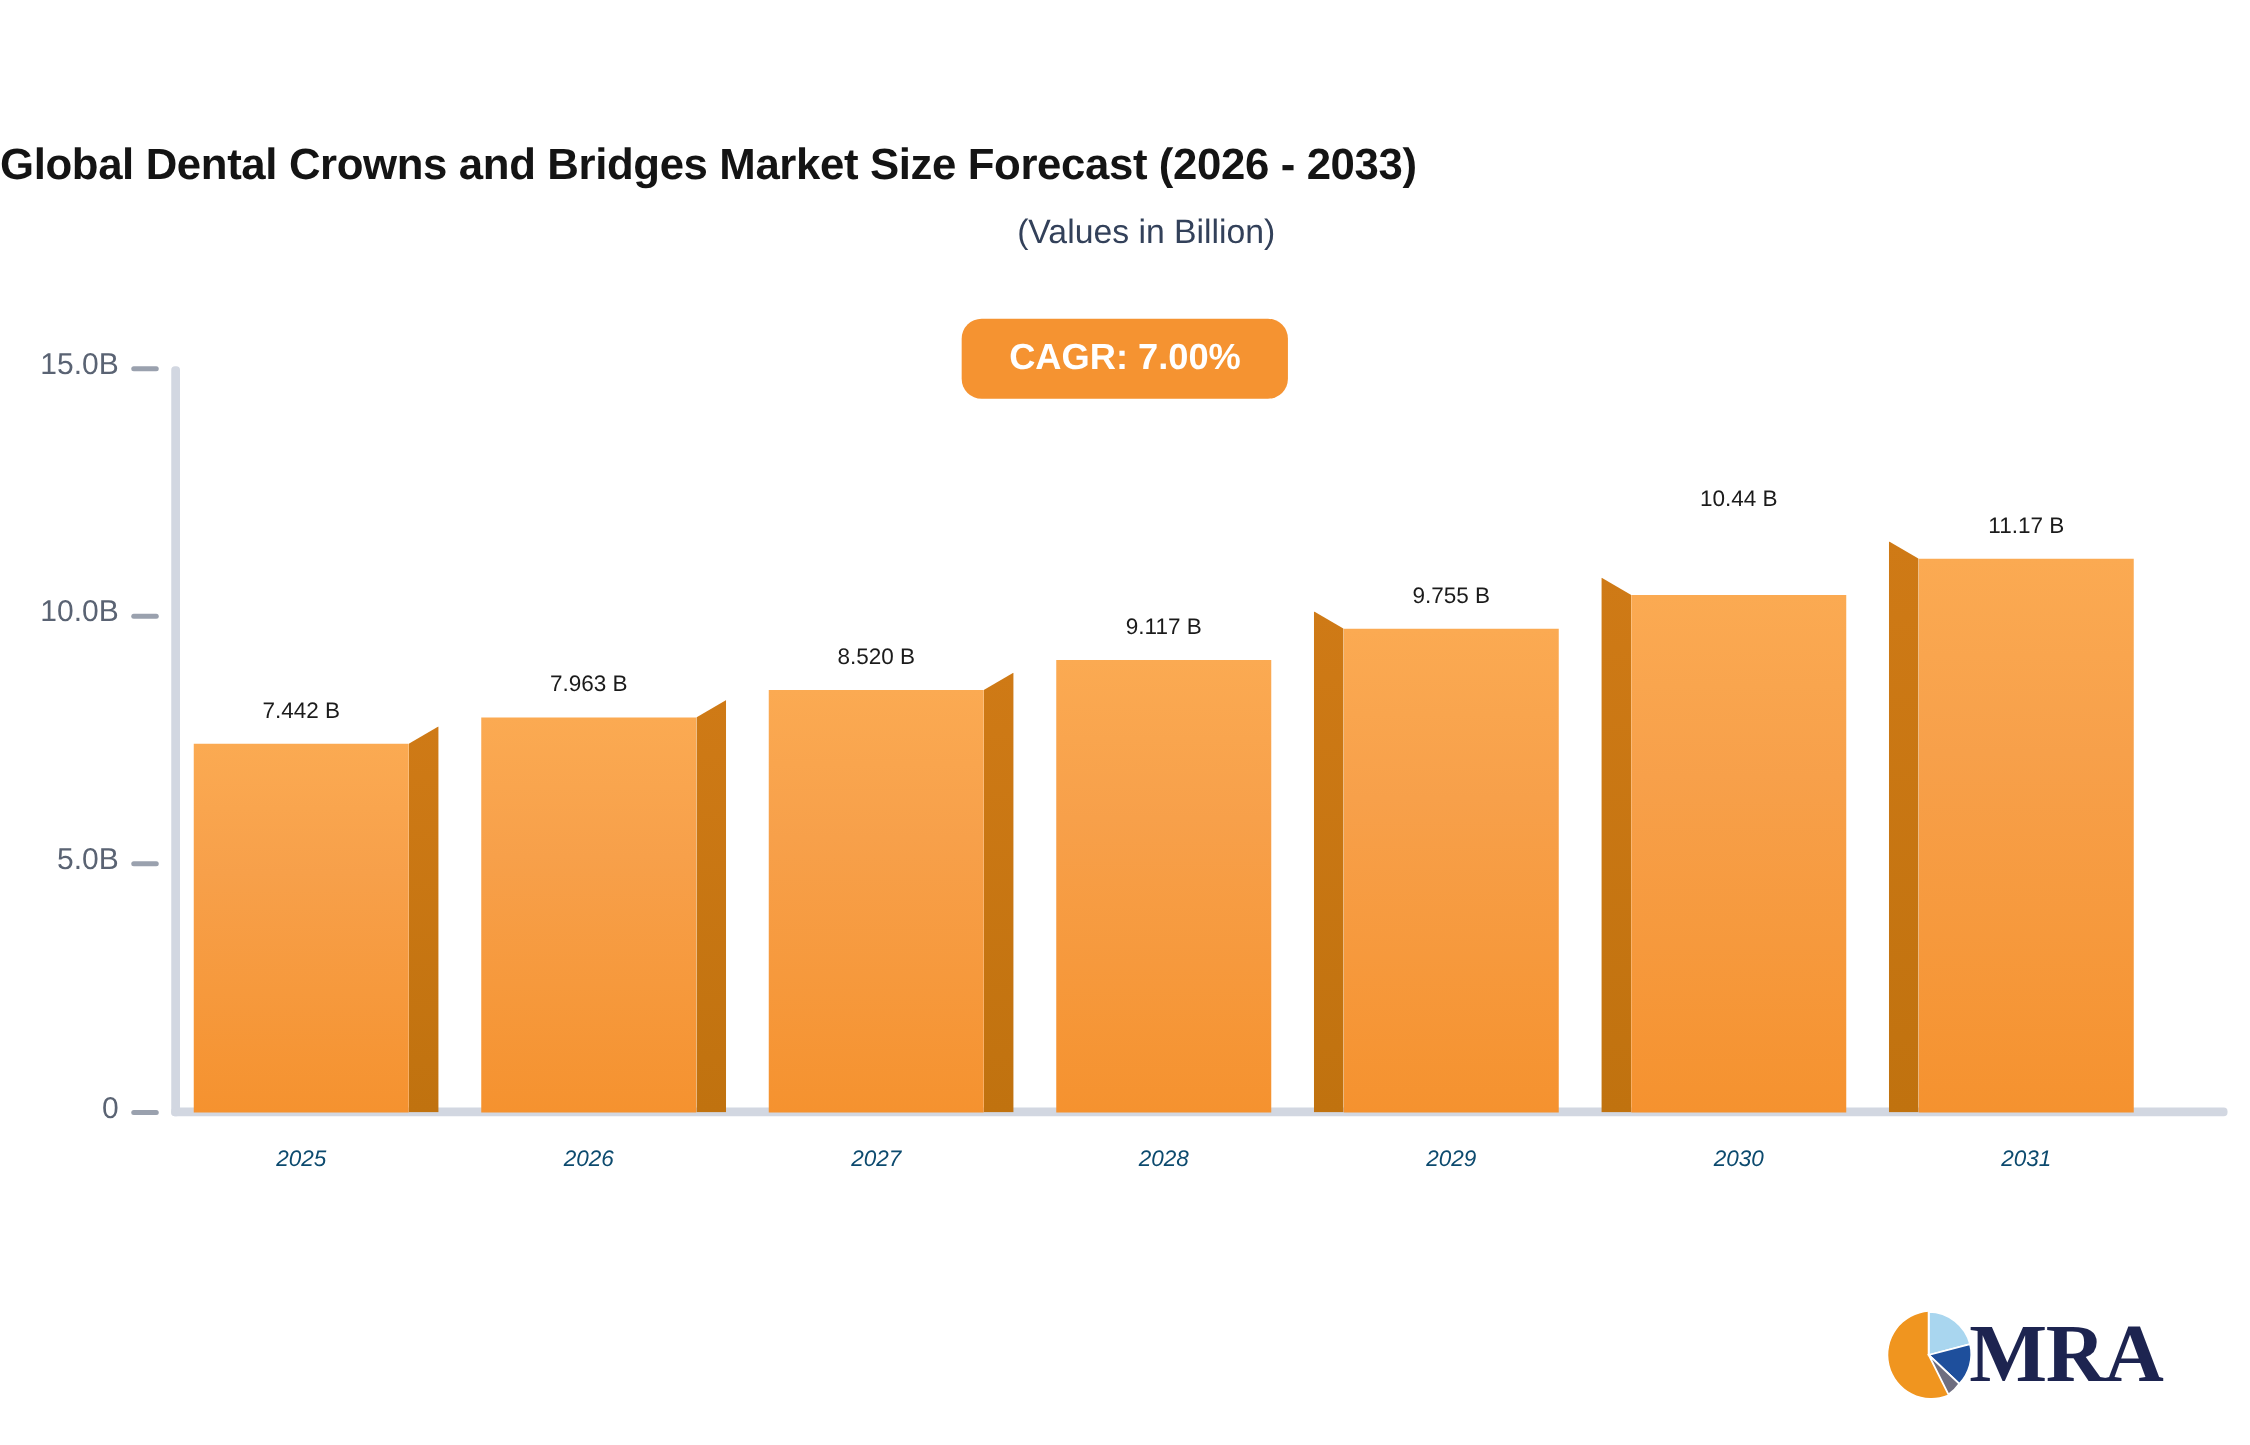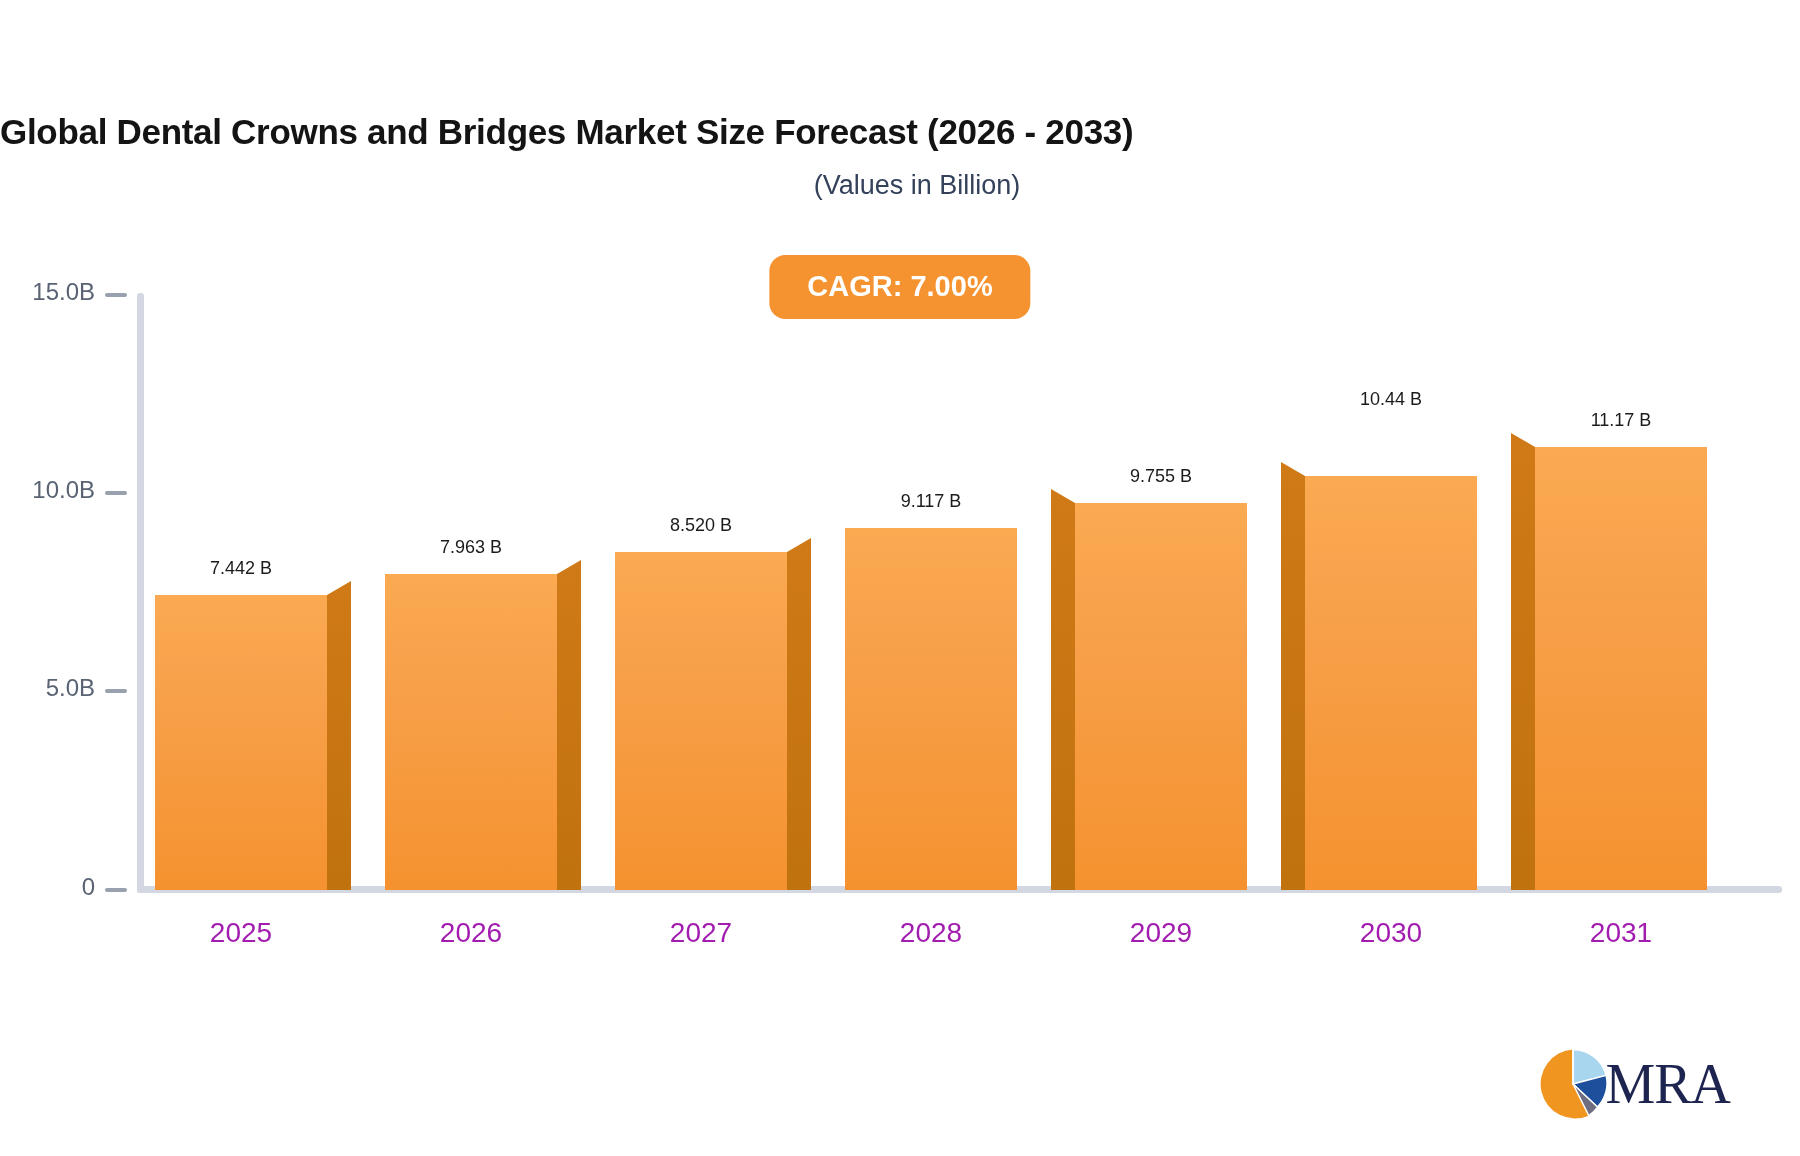--- a/index.html
+++ b/index.html
@@ -94,33 +94,34 @@
     position: absolute;
     left: 50%; transform: translateX(-50%);
     bottom: 100%; margin-bottom: 16px;
     font-size: 18px; color: #1b1b1b;
     white-space: nowrap;
   }
   .x-tick-label {
     position: absolute;
     left: 50%; transform: translateX(-50%);
     top: 100%; margin-top: 27px;
-    font-size: 28px; color: #a21caf;
-    white-space: nowrap;
+    font-size: 18px; color: #0c4a6e;
+    white-space: nowrap;
+    font-style: italic;
   }
 
   
   #logo {
     position: absolute; right: 70px; bottom: 36px;
     display: flex; align-items: center; gap: 2px;
   }
   #logo-mark { display: block; }
   #logo-text {
     font-family: "Liberation Serif", serif;
-    font-size: 56px; font-weight: normal;
+    font-size: 66px; font-weight: bold;
     color: #1d2450; letter-spacing: -1px;
     line-height: 0.9; margin-left: -6px;
   }
 </style>
 </head>
 <body>
 
 <div id="root">
 
   <div id="chart-title">Global Dental Crowns and Bridges Market Size Forecast (2026 - 2033)</div>

